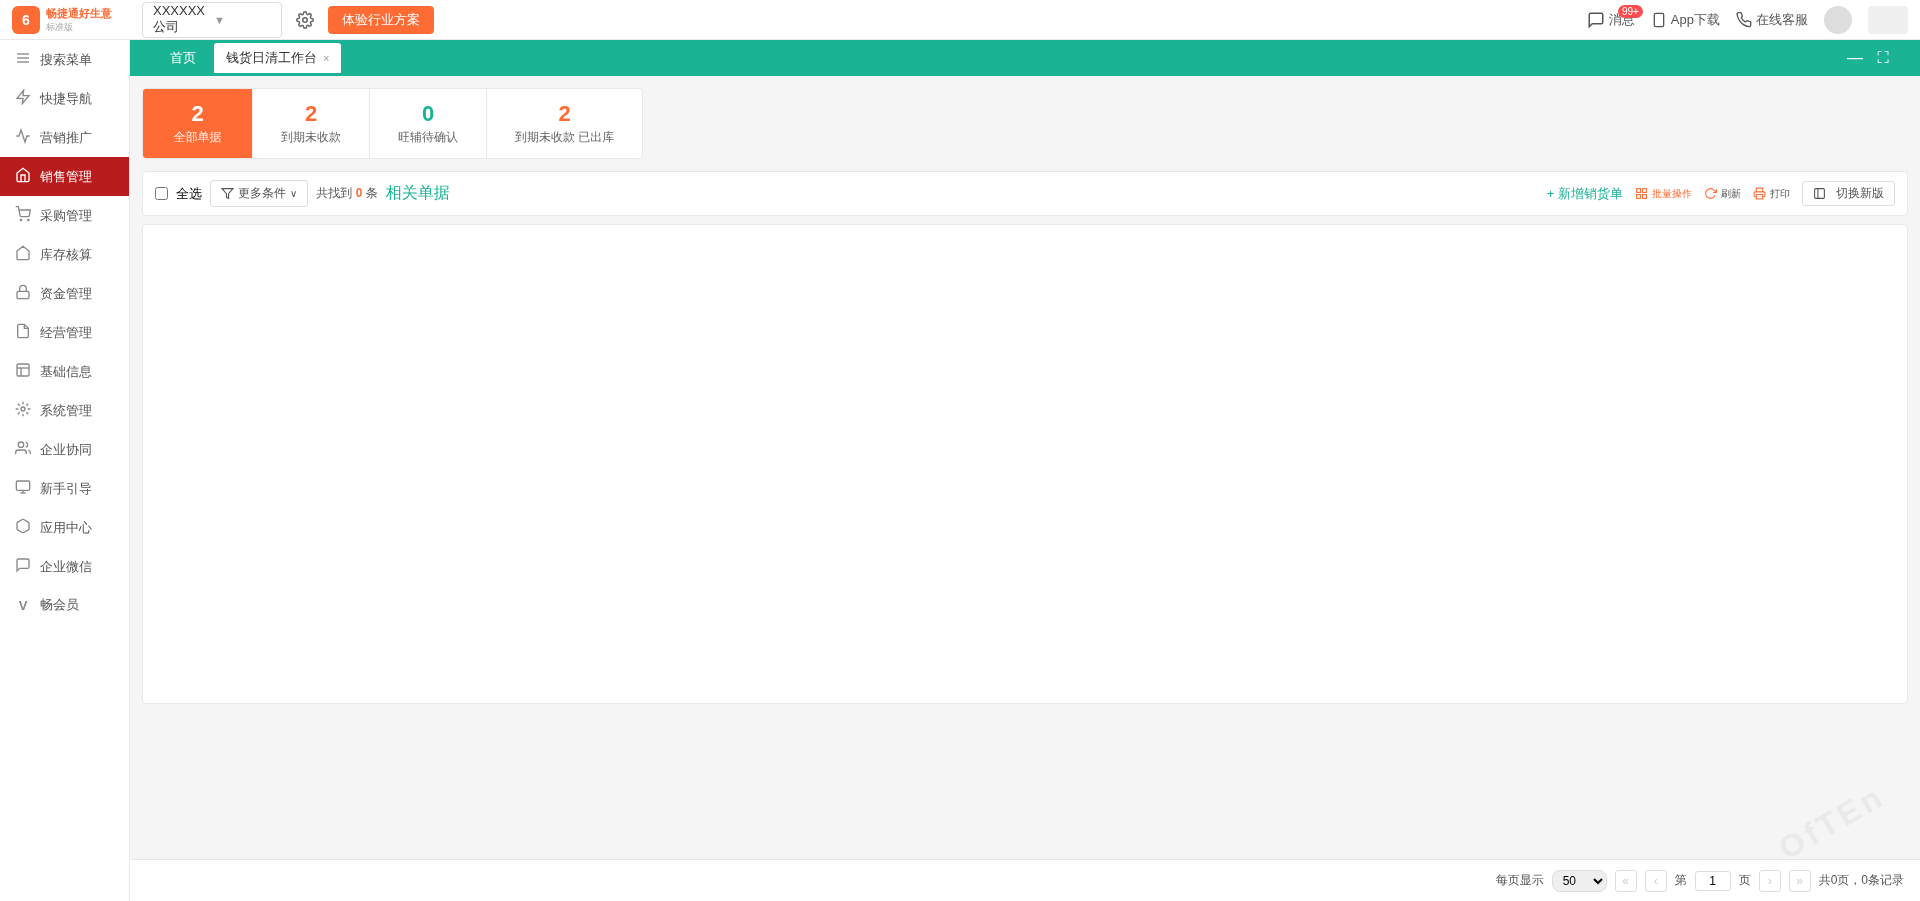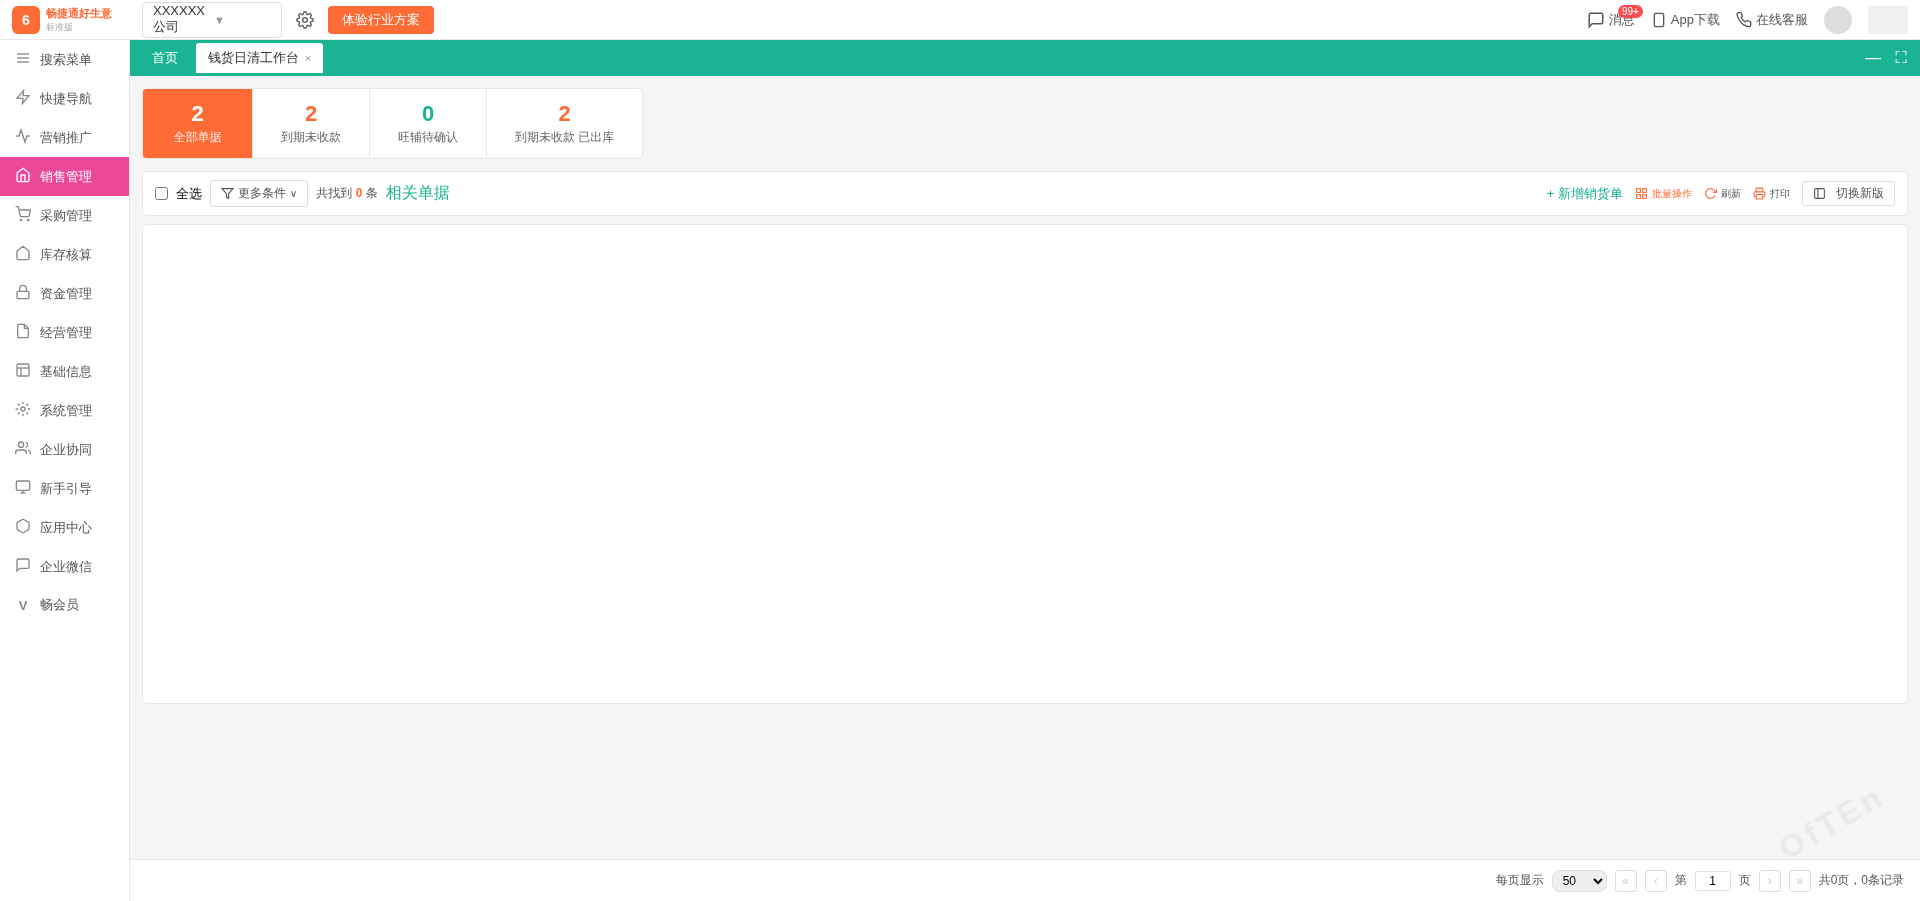--- a/index.html
+++ b/index.html
@@ -100,33 +100,33 @@
       z-index: 90;
     }
     .sidebar-item {
       display: flex; align-items: center; gap: 8px;
       padding: 10px 14px;
       cursor: pointer;
       color: #555;
       font-size: 13px;
       transition: background 0.2s;
     }
-    .sidebar-item.active { background: #ec4899; color: #fff; }
+    .sidebar-item.active { background: #b91c1c; color: #fff; }
     .sidebar-item.active .sidebar-icon { color: #fff; }
     .sidebar-icon { font-size: 15px; color: #888; width: 18px; text-align: center; }
 
     
     .tab-bar {
       position: fixed;
       top: 40px; left: 130px; right: 0;
       height: 36px;
       background: #1ab394;
       display: flex;
       align-items: center;
-      padding: 0 8px;
+      padding: 0 26px;
       z-index: 89;
       gap: 4px;
     }
     .tab-home {
       color: #fff;
       padding: 6px 14px;
       font-size: 13px;
       cursor: pointer;
     }
     .tab-item {

